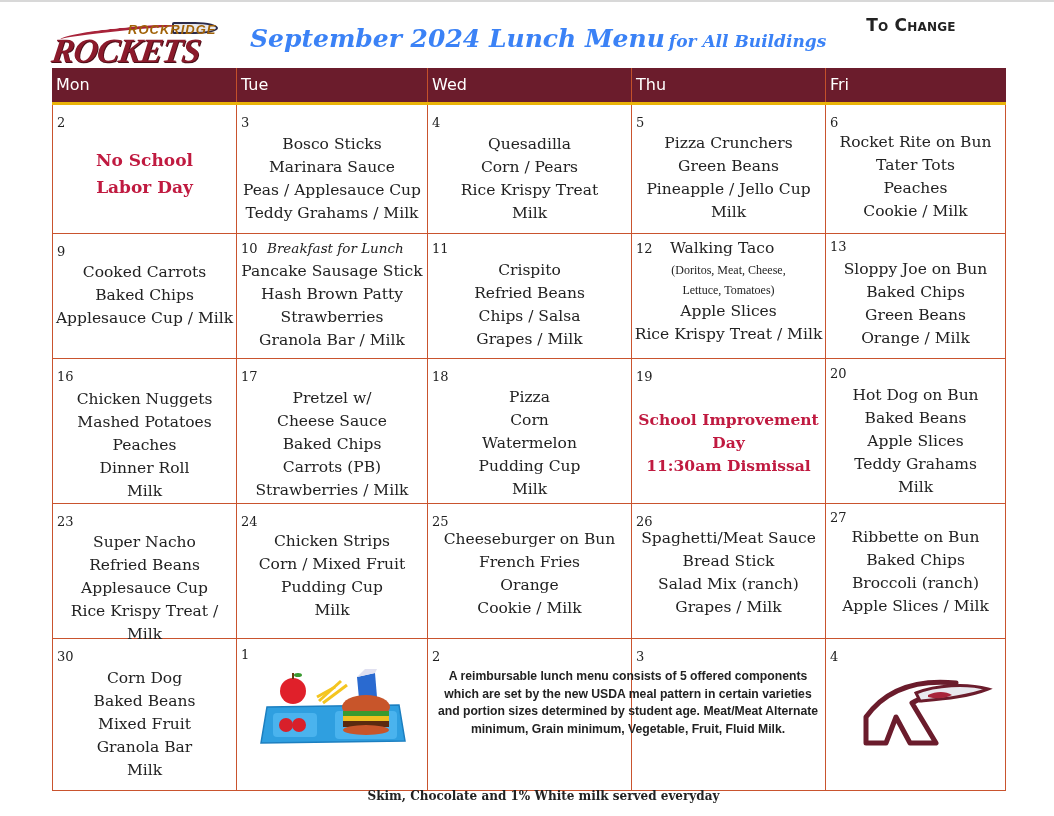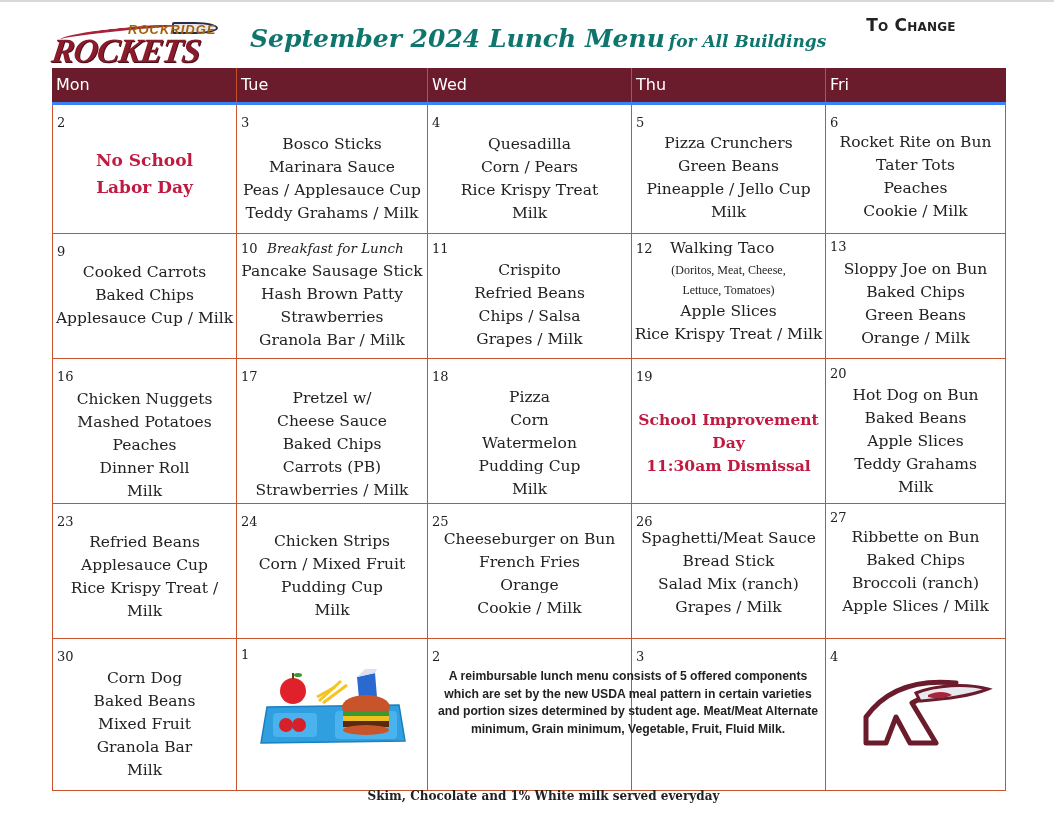--- a/index.html
+++ b/index.html
@@ -7,28 +7,28 @@
   body { position: relative; font-family: "DejaVu Serif", "Liberation Serif", serif; color: #222; }
 
   .topline { position: absolute; left: 0; top: 0; width: 1054px; height: 2px; background: #d8d8d8; }
 
   .logo { position: absolute; left: 50px; top: 22px; width: 175px; height: 48px; }
   .logo-small { position: absolute; left: 78px; top: 0px; font-family: "Liberation Sans", sans-serif; font-style: italic; font-weight: bold; font-size: 13px; color: #a16207; letter-spacing: 1px; }
   .logo-big { position: absolute; left: 2px; top: 10px; font-family: "Liberation Serif", serif; font-style: italic; font-weight: bold; font-size: 34px; color: #8b1a2b; letter-spacing: -1px; transform: skewX(-8deg); text-shadow: 1px 1px 0 #4a0e18; }
   .logo-swoosh { position: absolute; left: 10px; top: 6px; width: 120px; height: 10px; border-top: 3px solid #a8243a; border-radius: 60% 60% 0 0; transform: rotate(-6deg); }
   .logo-rocket { position: absolute; left: 122px; top: 0px; width: 46px; height: 12px; background: #e8e8ee; border: 2px solid #2a2a4a; border-radius: 2px 50% 50% 2px; }
 
-  .title { position: absolute; left: 250px; top: 24px; font-family: "DejaVu Serif", serif; font-style: italic; font-weight: bold; font-size: 25px; color: #0f766e; white-space: nowrap; }
+  .title { position: absolute; left: 250px; top: 24px; font-family: "DejaVu Serif", serif; font-style: italic; font-weight: bold; font-size: 25px; color: #3b82f6; white-space: nowrap; }
   .title .sub { font-size: 17px; margin-left: 4px; }
 
   .notice { position: absolute; left: 826px; top: 13px; width: 170px; text-align: center; font-family: "DejaVu Sans", sans-serif; font-weight: bold; color: #222; line-height: 25px; }
   .notice span { display: block; font-variant: small-caps; font-size: 17px; letter-spacing: 0.2px; }
 
   .grid { position: absolute; left: 52px; top: 68px; width: 954px; }
-  .header-row { display: grid; grid-template-columns: 185px 191px 204px 194px 180px; height: 37px; background: #6b1c2c; border-bottom: 3px solid #3b82f6; }
+  .header-row { display: grid; grid-template-columns: 185px 191px 204px 194px 180px; height: 37px; background: #6b1c2c; border-bottom: 3px solid #eab308; }
   .header-cell { color: #ffffff; font-family: "DejaVu Sans", sans-serif; font-size: 16px; padding: 7px 0 0 4px; border-right: 1px solid #c4502a; }
   .header-cell:last-child { border-right: none; }
 
   .week { display: grid; grid-template-columns: 185px 191px 204px 194px 180px; border-bottom: 1px solid #c9532e; }
   .cell { position: relative; border-right: 1px solid #c9532e; border-left: none; padding: 0; }
   .week .cell:first-child { border-left: 1px solid #c9532e; }
   .date { position: absolute; left: 4px; top: 10px; font-size: 13px; color: #222; }
   .items { position: absolute; left: 0; right: 0; text-align: center; font-size: 15.5px; line-height: 23px; color: #222; }
   .items .sm { font-size: 12px; line-height: 20px; font-family: Liberation Serif, serif; }
   .note { position: absolute; left: 0; right: 0; text-align: center; font-weight: bold; color: #c01a40; font-size: 17px; line-height: 27px; }
@@ -214,20 +214,21 @@
         <div>Teddy Grahams</div>
         <div>Milk</div>
       </div>
     </div>
   </div>
 
   <div class="week" style="height:135px">
     <div class="cell">
       <span class="date">23</span>
       <div class="items" style="top:27px">
+        <div>Super Nacho</div>
         <div>Refried Beans</div>
         <div>Applesauce Cup</div>
         <div>Rice Krispy Treat / Milk</div>
       </div>
     </div>
     <div class="cell">
       <span class="date">24</span>
       <div class="items" style="top:26px">
         <div>Chicken Strips</div>
         <div>Corn / Mixed Fruit</div>

